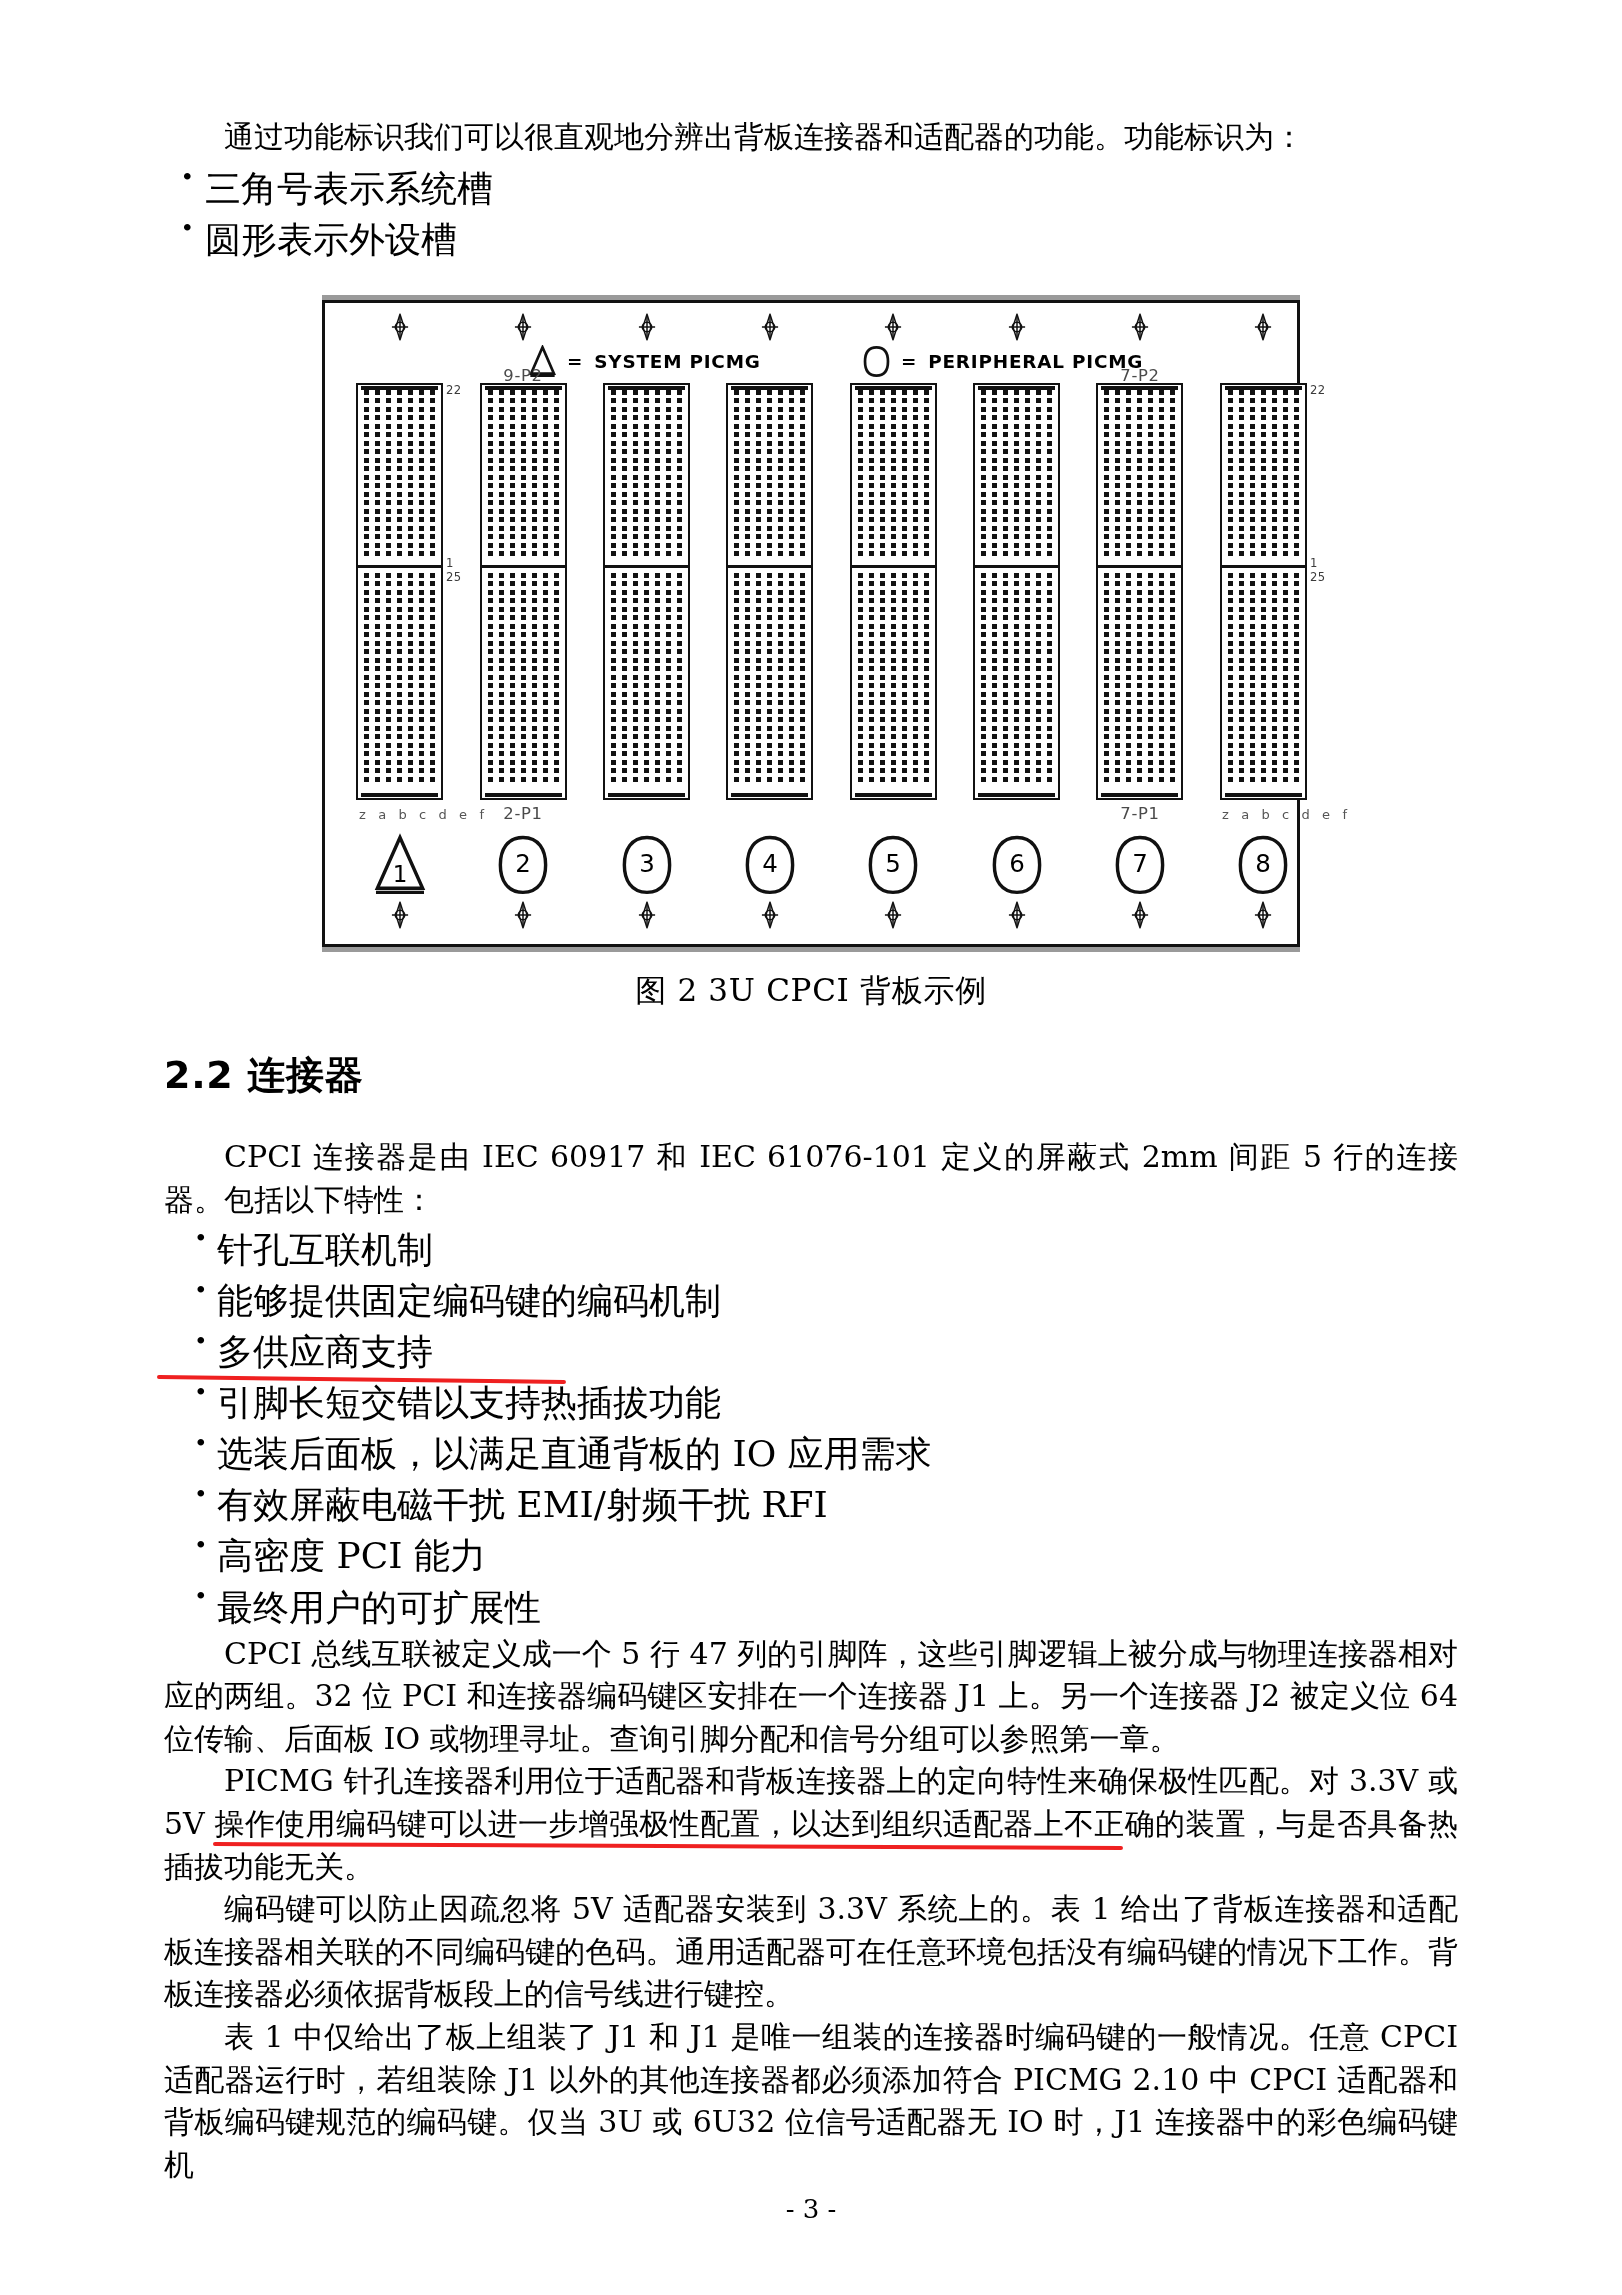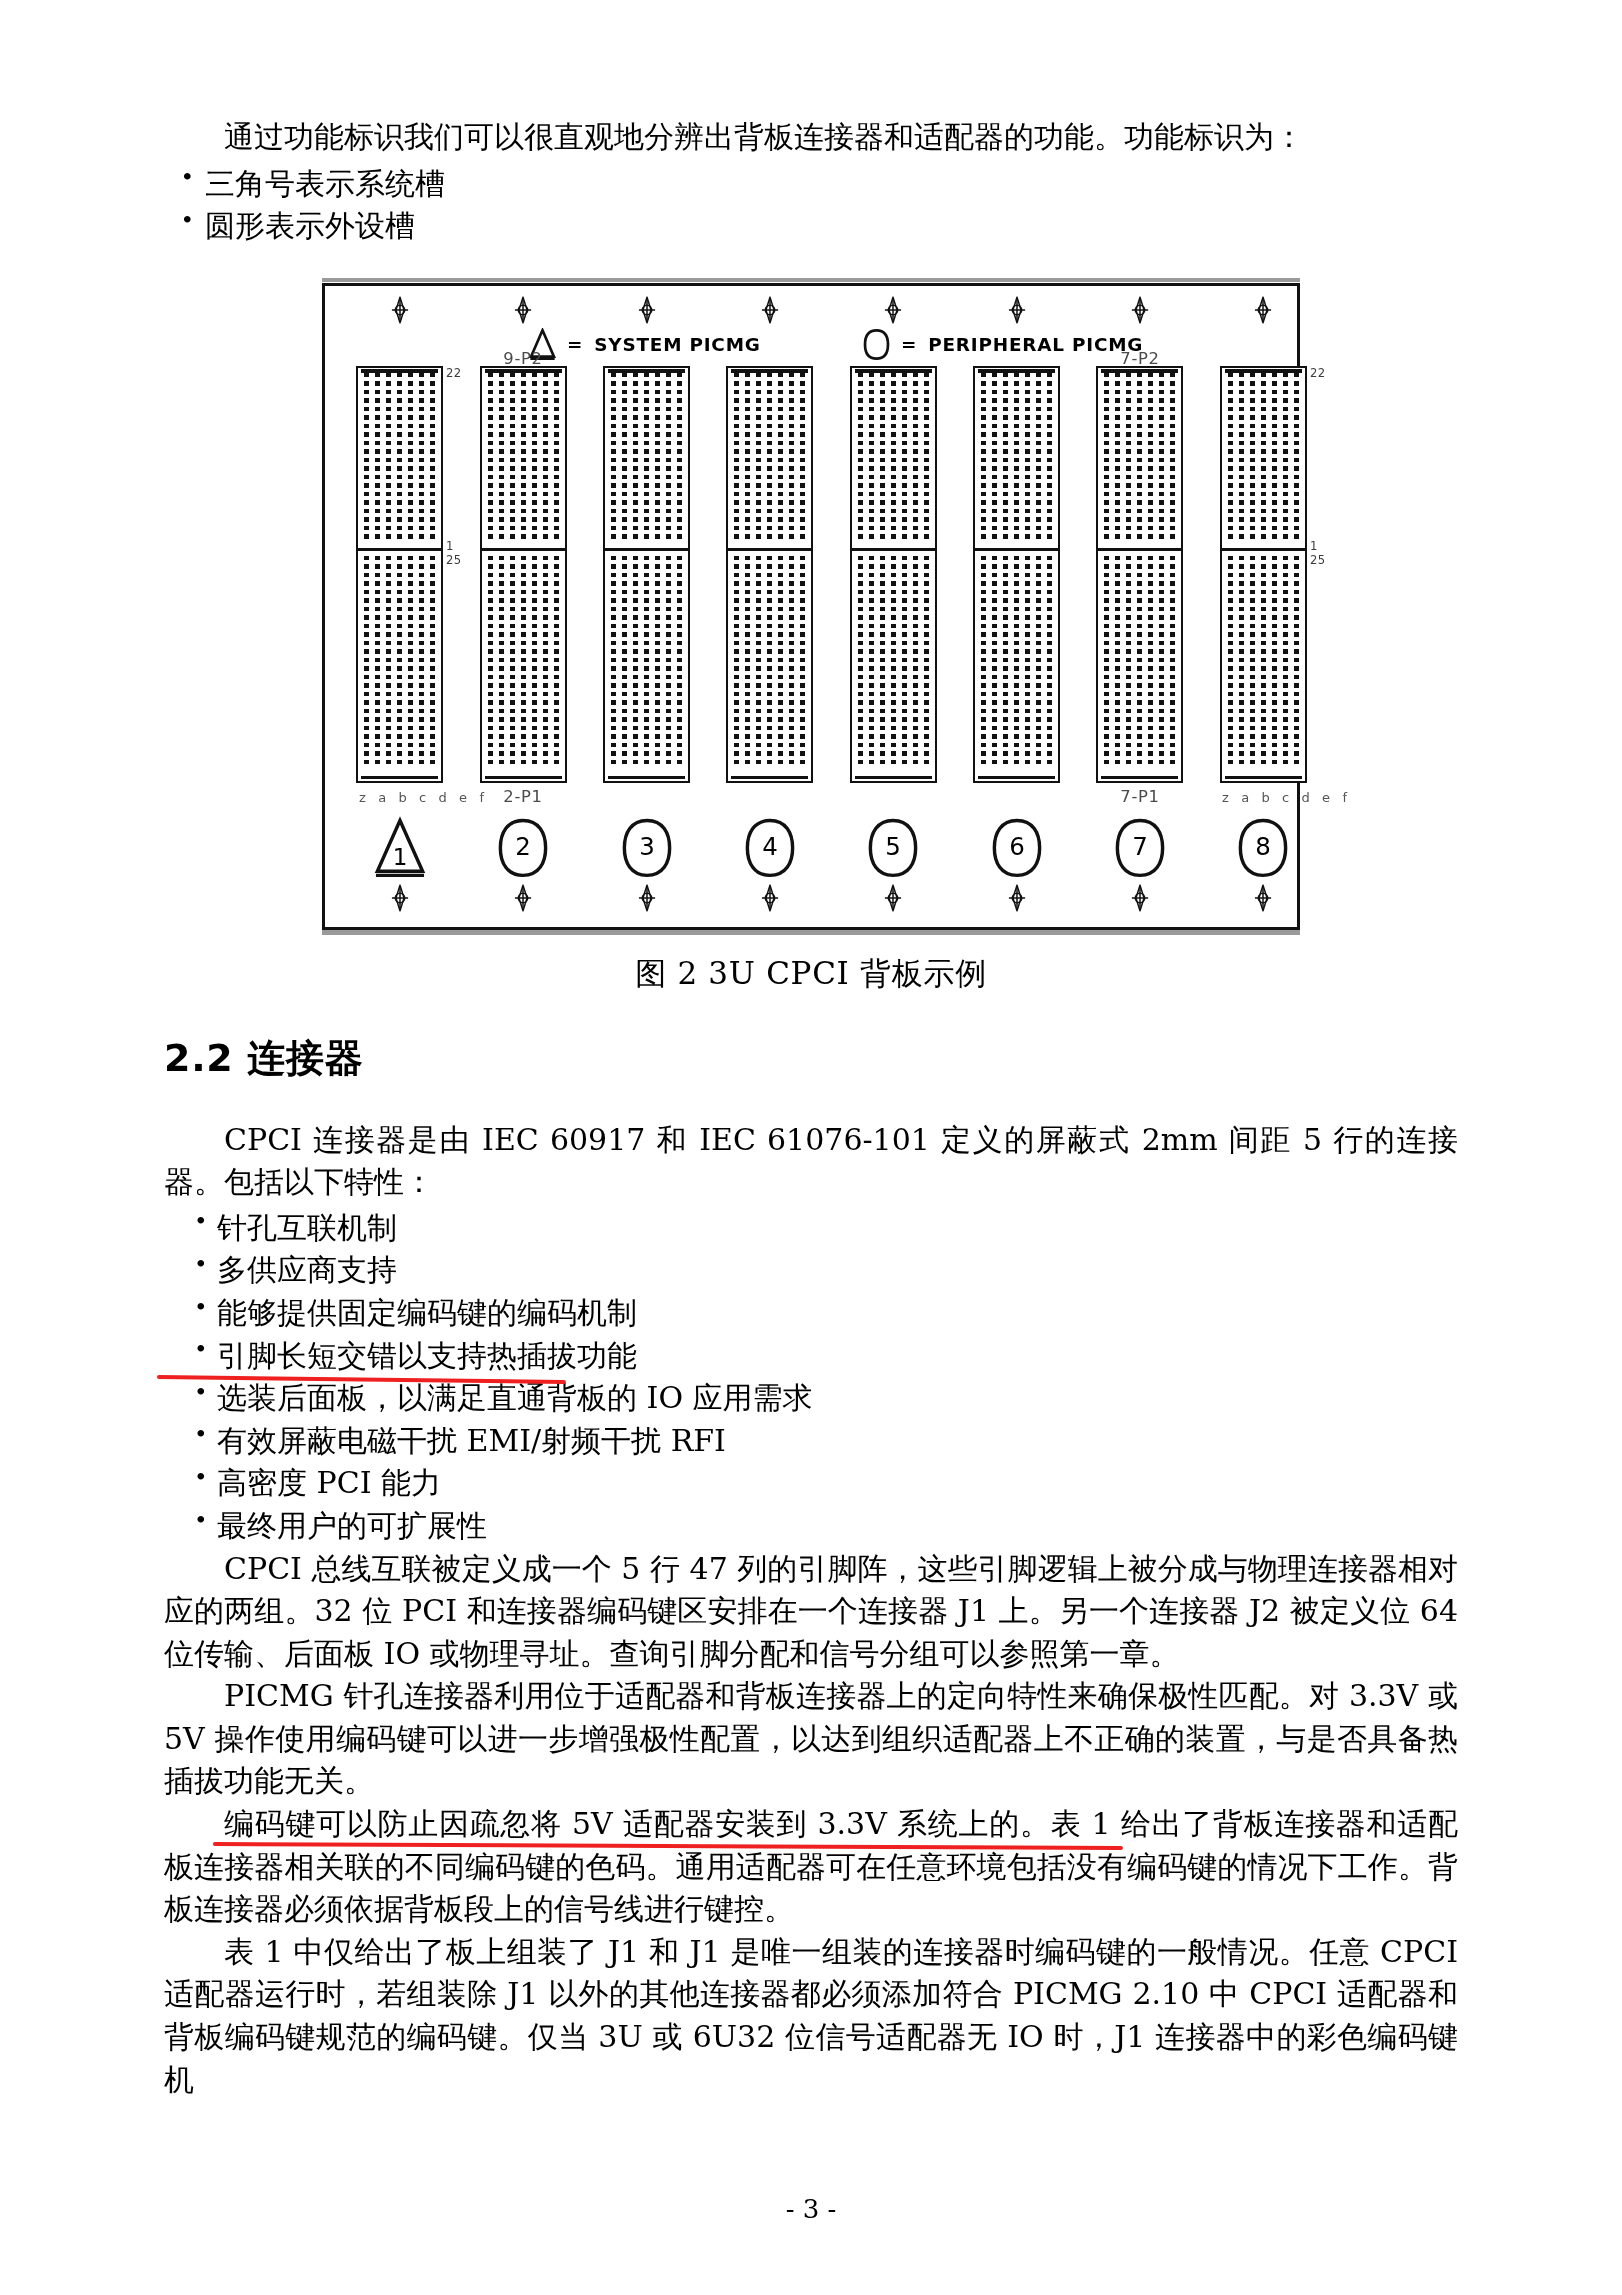--- a/index.html
+++ b/index.html
@@ -27,21 +27,21 @@
     margin:0;
   }
   .para.indent{ text-indent:60px; }
 
   .bullet-list{
     list-style:none;
     margin:0;
     padding:0;
   }
   .bullet-list li{
-    font-size:30px;
+    font-size:36px;
     line-height:1.42;
     padding-left:41px;
     position:relative;
     white-space:nowrap;
   }
   .bullet-list li::before{
     content:"\2022";
     position:absolute;
     left:16.4px;
     top:-1.4px;
@@ -3765,22 +3765,22 @@
   </div>
 
   <p class="fig-caption">图 2    3U CPCI 背板示例</p>
 
   <h2 class="h2" style="margin-top:38px;">2.2  连接器</h2>
 
   <p class="para indent" style="margin-top:35px;">CPCI 连接器是由 IEC 60917 和 IEC 61076-101 定义的屏蔽式 2mm 间距 5 行的连接器。包括以下特性：</p>
 
   <ul class="bullet-list wide" style="margin-top:2.7px;">
     <li>针孔互联机制</li>
+    <li>能够提供固定编码键的编码机制</li>
     <li>多供应商支持</li>
-    <li>能够提供固定编码键的编码机制</li>
     <li id="li-underline-1">引脚长短交错以支持热插拔功能</li>
     <li>选装后面板，以满足直通背板的 IO 应用需求</li>
     <li>有效屏蔽电磁干扰 EMI/射频干扰 RFI</li>
     <li>高密度 PCI 能力</li>
     <li>最终用户的可扩展性</li>
   </ul>
 
   <p class="para indent">CPCI 总线互联被定义成一个 5 行 47 列的引脚阵，这些引脚逻辑上被分成与物理连接器相对应的两组。32 位 PCI 和连接器编码键区安排在一个连接器 J1 上。另一个连接器 J2 被定义位 64 位传输、后面板 IO 或物理寻址。查询引脚分配和信号分组可以参照第一章。</p>
   <p class="para indent">PICMG 针孔连接器利用位于适配器和背板连接器上的定向特性来确保极性匹配。对 3.3V 或 5V 操作使用编码键可以进一步增强极性配置，以达到组织适配器上不正确的装置，与是否具备热插拔功能无关。</p>
   <p class="para indent" id="p-keying">编码键可以防止因疏忽将 5V 适配器安装到 3.3V 系统上的。表 1 给出了背板连接器和适配板连接器相关联的不同编码键的色码。通用适配器可在任意环境包括没有编码键的情况下工作。背板连接器必须依据背板段上的信号线进行键控。</p>

